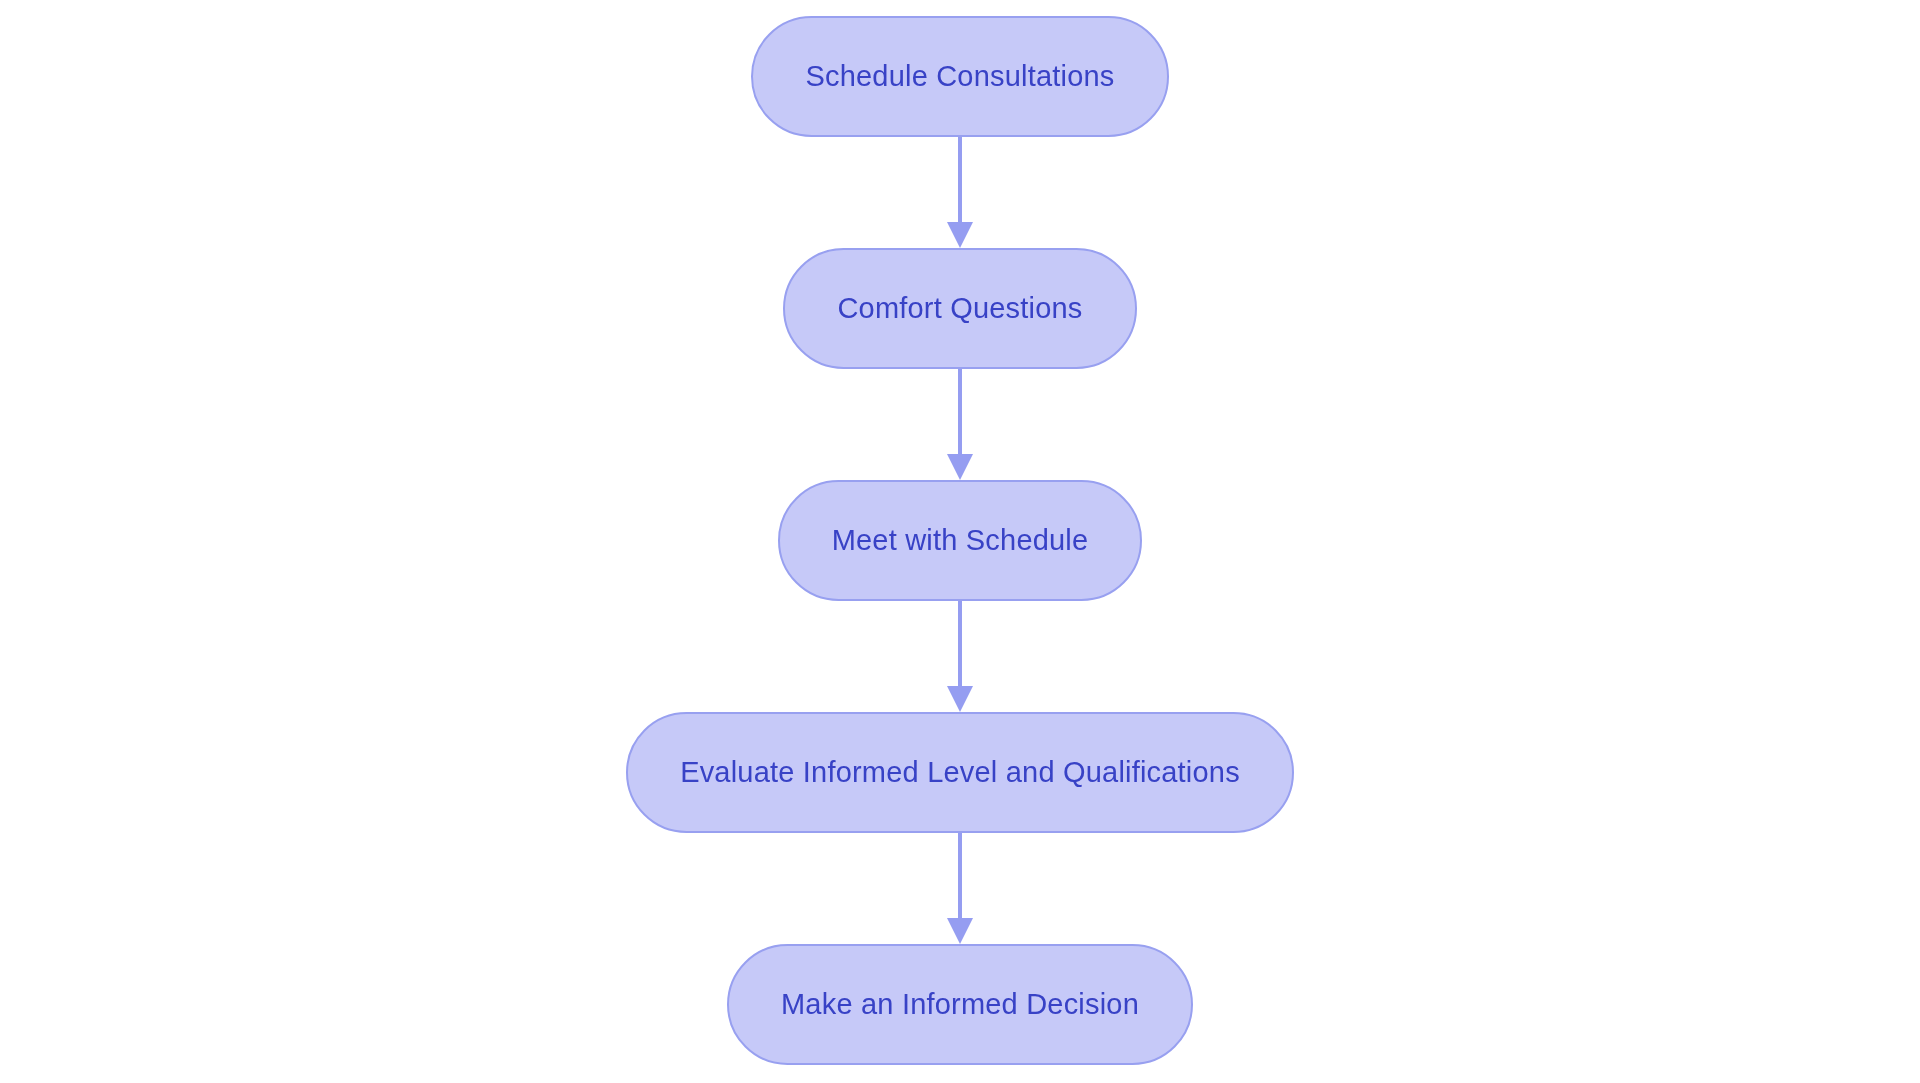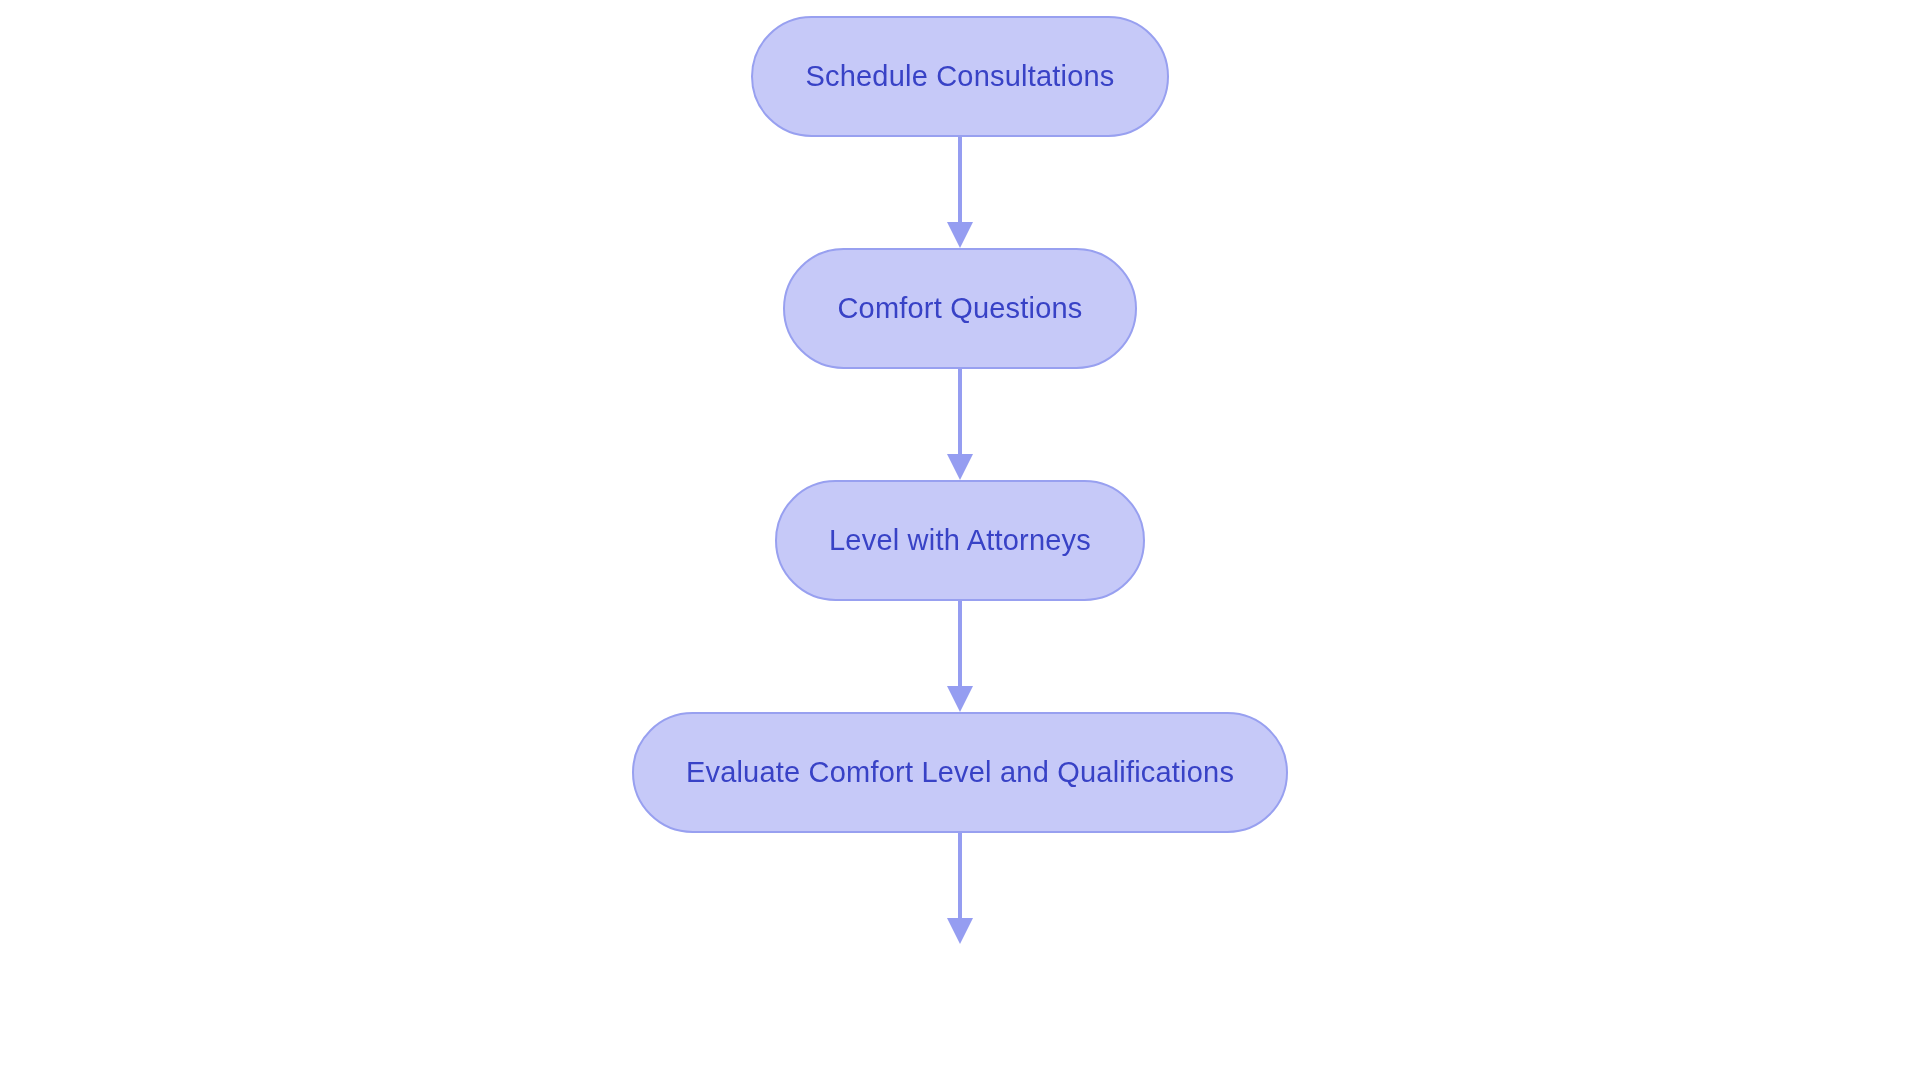--- a/index.html
+++ b/index.html
@@ -76,31 +76,34 @@
   <div class="node">
     <span>Comfort Questions</span>
   </div>
 
   <div class="connector">
     <div class="stem"></div>
     <div class="head"></div>
   </div>
 
   <div class="node">
-    <span>Level with Attorneys</span>
+    <span>Meet with Schedule</span>
   </div>
 
   <div class="connector">
     <div class="stem"></div>
     <div class="head"></div>
   </div>
 
   <div class="node">
-    <span>Evaluate Comfort Level and Qualifications</span>
+    <span>Evaluate Informed Level and Qualifications</span>
   </div>
 
   <div class="connector">
     <div class="stem"></div>
     <div class="head"></div>
   </div>
 
+  <div class="node">
+    <span>Make an Informed Decision</span>
+  </div>
 
 </div>
 
 </body></html>

